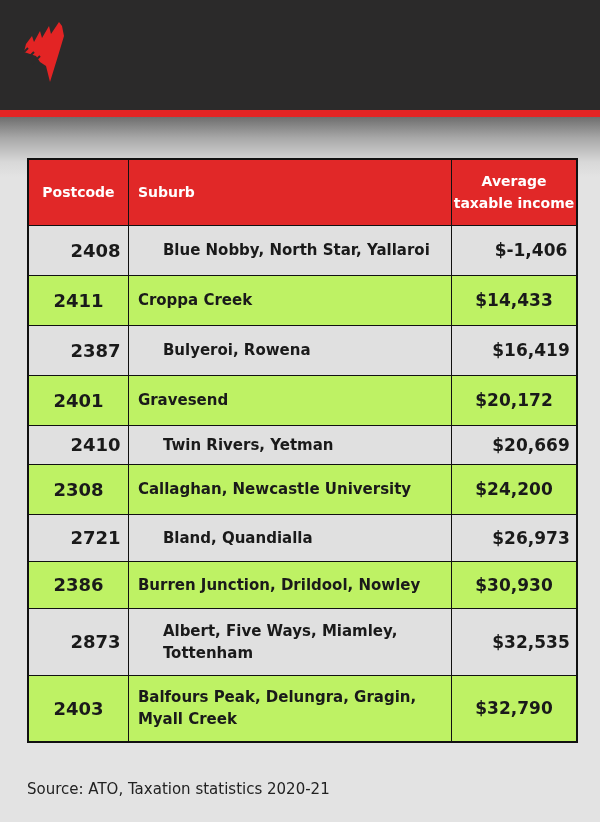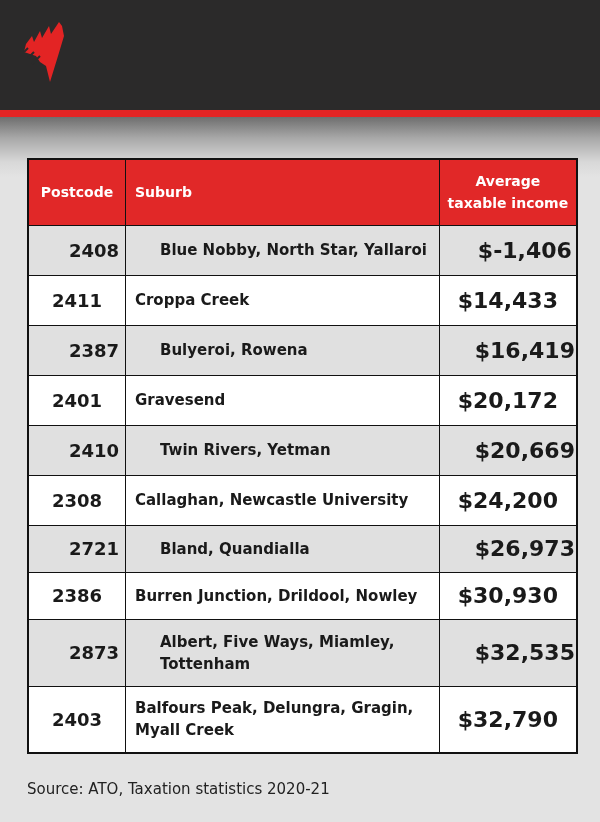--- a/index.html
+++ b/index.html
@@ -41,23 +41,23 @@
       font-size: 14px; height: 66px; vertical-align: middle;
     }
     th.pc { width: 96px; text-align: center; }
     th.sub { width: 309px; text-align: left; padding-left: 9px; }
     th.inc { width: 120px; text-align: center; line-height: 22px; }
     td {
       color: #1a1a1a; font-weight: bold; vertical-align: middle;
     }
     td.pc { text-align: center; font-size: 18px; }
     td.sub { text-align: left; padding-left: 9px; font-size: 15px; line-height: 22px; margin-top: 47px; }
-    td.inc { text-align: center; font-size: 22px; }
+    td.inc { text-align: center; font-size: 17px; }
     tr.odd td { background: #e0e0e0; padding-left: 34px; }
-    tr.even td { background: #ffffff; }
+    tr.even td { background: #bef264; }
     .source {
       position: absolute; left: 27px; top: 780px;
       font-size: 15px; color: #222;
     }
   </style>
 </head>
 <body>
 
 <div class="header">
   <svg class="logo" viewBox="0 0 46 62">
@@ -93,21 +93,21 @@
     <tr class="odd" style="height:50px">
       <td class="pc">2387</td>
       <td class="sub">Bulyeroi, Rowena</td>
       <td class="inc">$16,419</td>
     </tr>
     <tr class="even" style="height:50px">
       <td class="pc">2401</td>
       <td class="sub">Gravesend</td>
       <td class="inc">$20,172</td>
     </tr>
-    <tr class="odd" style="height:50px">
+    <tr class="odd" style="height:39px">
       <td class="pc">2410</td>
       <td class="sub">Twin Rivers, Yetman</td>
       <td class="inc">$20,669</td>
     </tr>
     <tr class="even" style="height:50px">
       <td class="pc">2308</td>
       <td class="sub">Callaghan, Newcastle University</td>
       <td class="inc">$24,200</td>
     </tr>
     <tr class="odd" style="height:47px">

